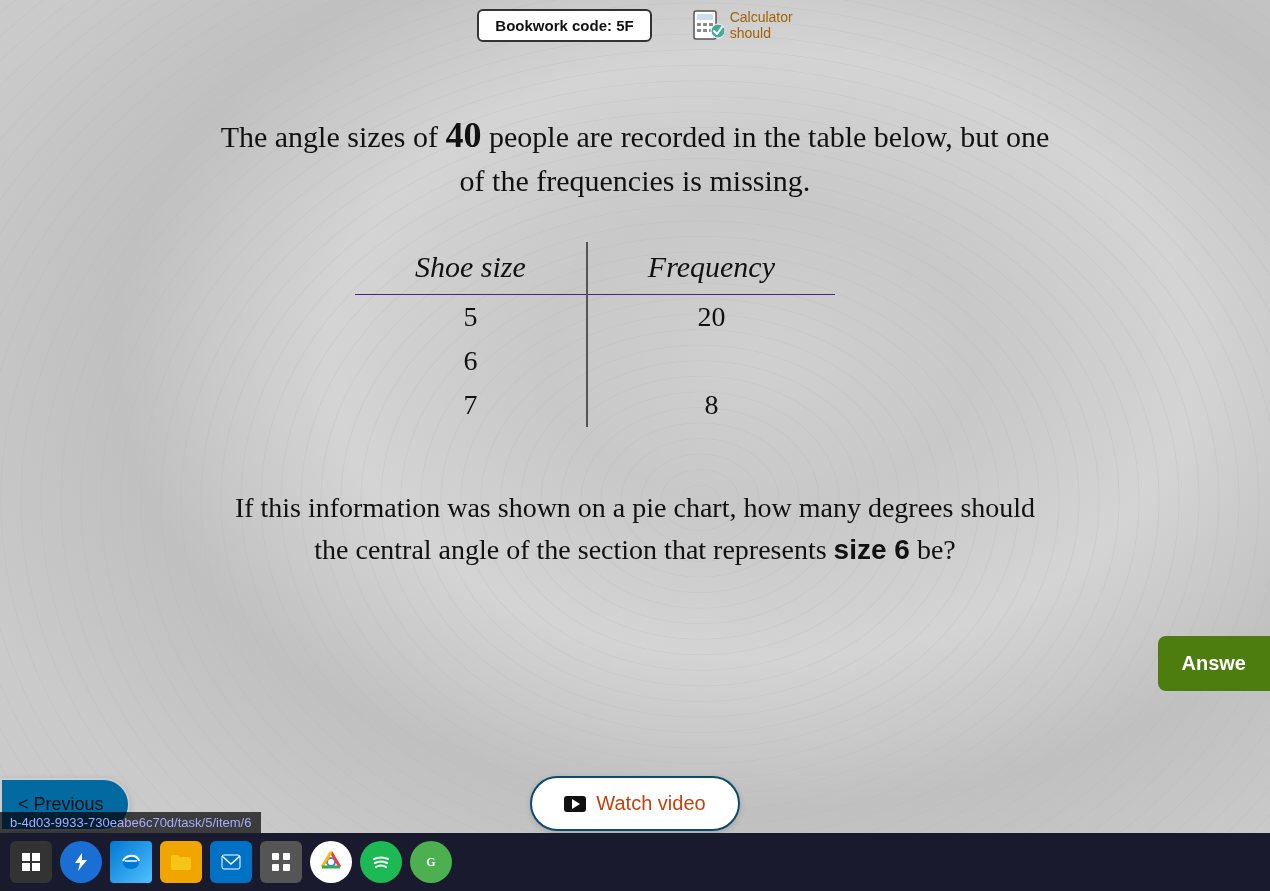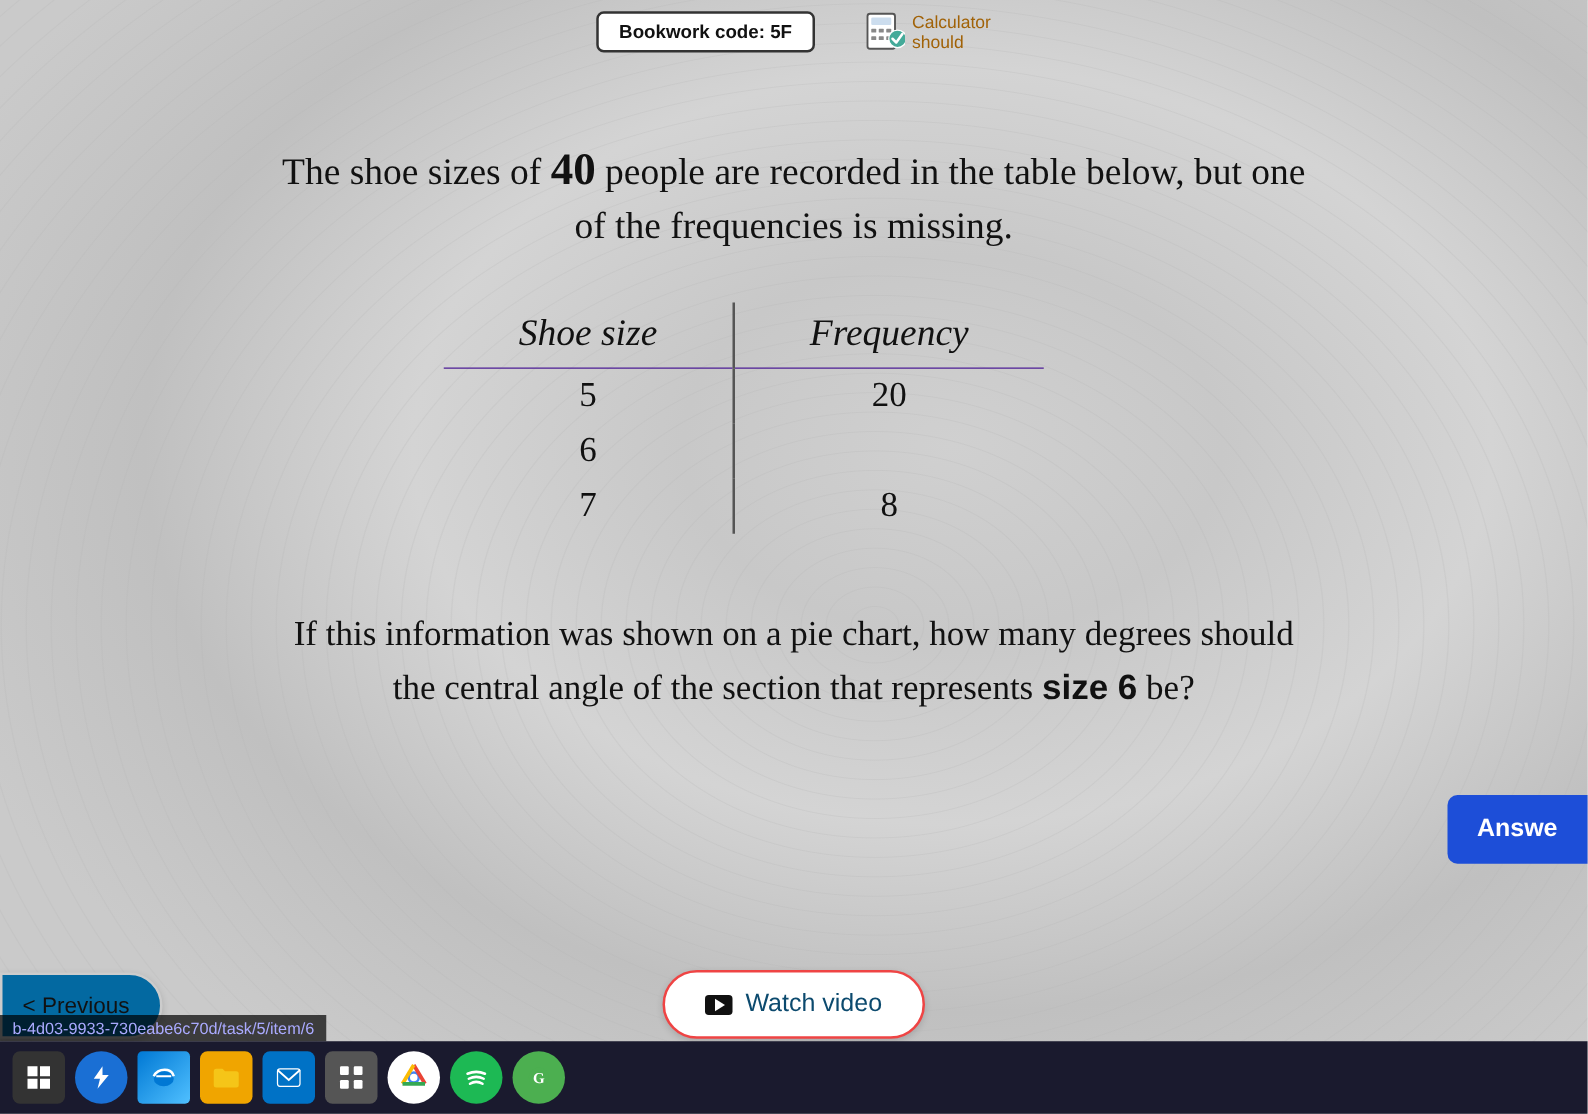--- a/index.html
+++ b/index.html
@@ -146,21 +146,21 @@
     .second-question .bold-size6 {
       font-weight: bold;
       font-family: Arial, sans-serif;
     }
 
     
     .answer-btn {
       position: absolute;
       right: 0;
       bottom: 200px;
-      background: #1d4ed8;
+      background: #4d7c0f;
       color: white;
       border: none;
       border-radius: 8px 0 0 8px;
       padding: 16px 24px;
       font-size: 20px;
       font-family: Arial, sans-serif;
       font-weight: bold;
       cursor: pointer;
       z-index: 10;
     }
@@ -171,30 +171,30 @@
       bottom: 60px;
       left: 0; right: 0;
       display: flex;
       align-items: center;
       justify-content: center;
       z-index: 10;
     }
 
     .watch-video-btn {
       background: white;
-      border: 2px solid #ef4444;
+      border: 2px solid #0c4a6e;
       border-radius: 30px;
       padding: 14px 32px;
       font-size: 20px;
       font-family: Arial, sans-serif;
       cursor: pointer;
       display: flex;
       align-items: center;
       gap: 10px;
-      color: #0c4a6e;
+      color: #c2410c;
       box-shadow: 0 2px 6px rgba(0,0,0,0.15);
     }
 
     .video-icon {
       width: 22px;
       height: 16px;
       background: #111;
       border-radius: 3px;
       position: relative;
       display: inline-flex;
@@ -303,21 +303,21 @@
     <div>
       <div style="font-family:Arial,sans-serif;font-size:14px;">Calculator</div>
       <div style="font-family:Arial,sans-serif;font-size:14px;">should</div>
     </div>
   </div>
 </div>
 
 <div class="main-content">
 
   <div class="question-text">
-    <span>The shoe sizes of </span><span class="number-40">40</span><span> people are recorded in the table below, but one</span><br>
+    <span>The angle sizes of </span><span class="number-40">40</span><span> people are recorded in the table below, but one</span><br>
     <span>of the frequencies is missing.</span>
   </div>
 
   <table class="data-table">
     <thead>
       <tr class="table-header-row">
         <th>Shoe size</th>
         <th class="col-divider">Frequency</th>
       </tr>
     </thead>

